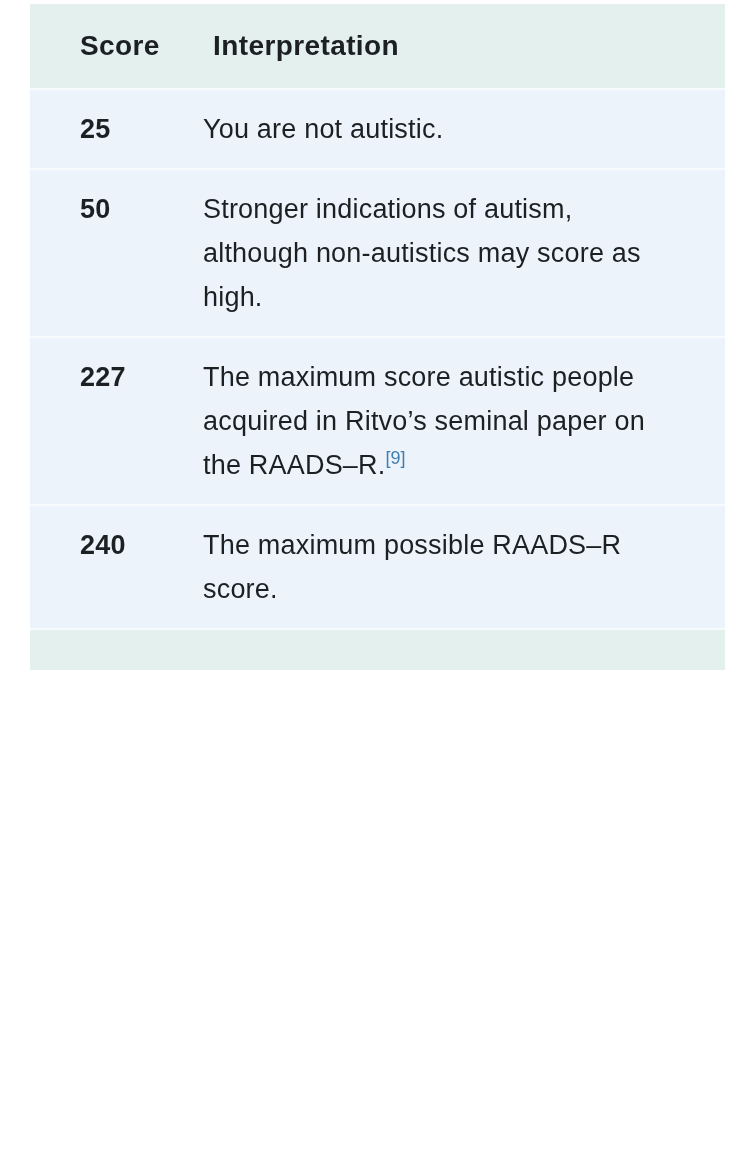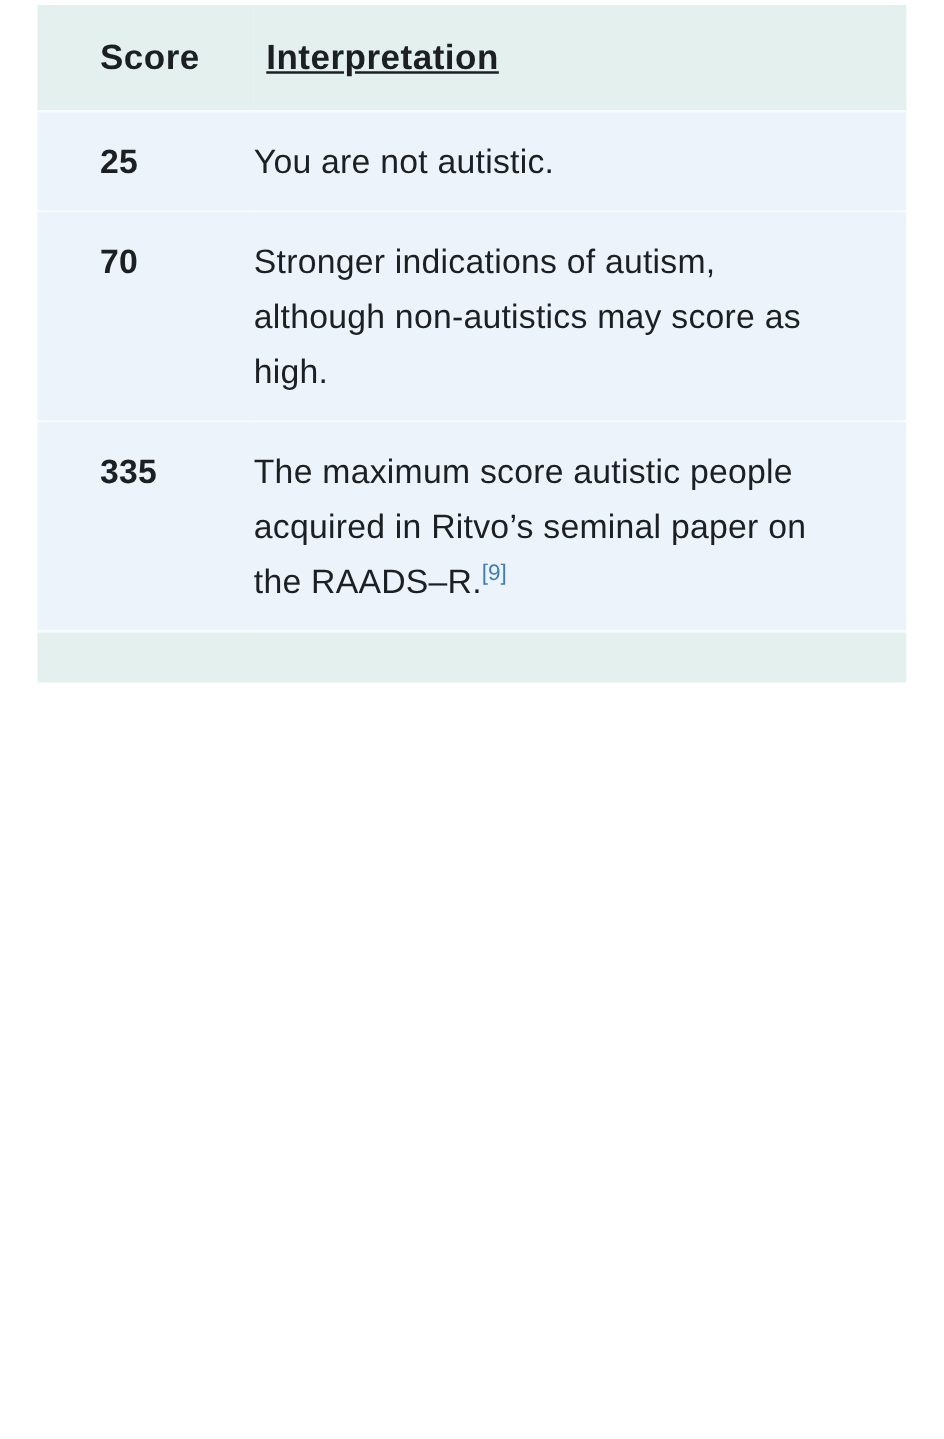--- a/index.html
+++ b/index.html
@@ -41,21 +41,20 @@
     letter-spacing: 0.4px;
     vertical-align: top;
   }
   th.score-h {
     width: 173px;
     padding-left: 50px;
     box-sizing: border-box;
   }
   th.interp-h {
     padding-left: 10px;
-    text-decoration: underline;
   }
   tbody td {
     background: var(--row-bg, #ecf3fa);
     border-top: 2px solid var(--divider, #f8fbfd);
     vertical-align: top;
     font-size: 27px;
     line-height: 44px;
     color: var(--text, #1d2023);
     padding: 17px 0;
     letter-spacing: 0.2px;
@@ -98,28 +97,33 @@
           <th class="score-h">Score</th>
           <th class="interp-h">Interpretation</th>
         </tr>
       </thead>
       <tbody id="rows">
           <tr>
             <td class="score-cell">25</td>
             <td class="interp-cell"><span>You are not autistic.</span></td>
           </tr>
           <tr>
-            <td class="score-cell">70</td>
+            <td class="score-cell">50</td>
             <td class="interp-cell"><span>Stronger indications of autism,
 although non-autistics may score as
 high.</span></td>
           </tr>
           <tr>
-            <td class="score-cell">335</td>
+            <td class="score-cell">227</td>
             <td class="interp-cell"><span>The maximum score autistic people
 acquired in Ritvo’s seminal paper on
 the RAADS–R.</span><a class="cite" href="#">[9]</a></td>
+          </tr>
+          <tr>
+            <td class="score-cell">240</td>
+            <td class="interp-cell"><span>The maximum possible RAADS–R
+score.</span></td>
           </tr>
         </tbody>
     </table>
     <div class="footer-band"></div>
   </div>
 </div>
 
 </body></html>

